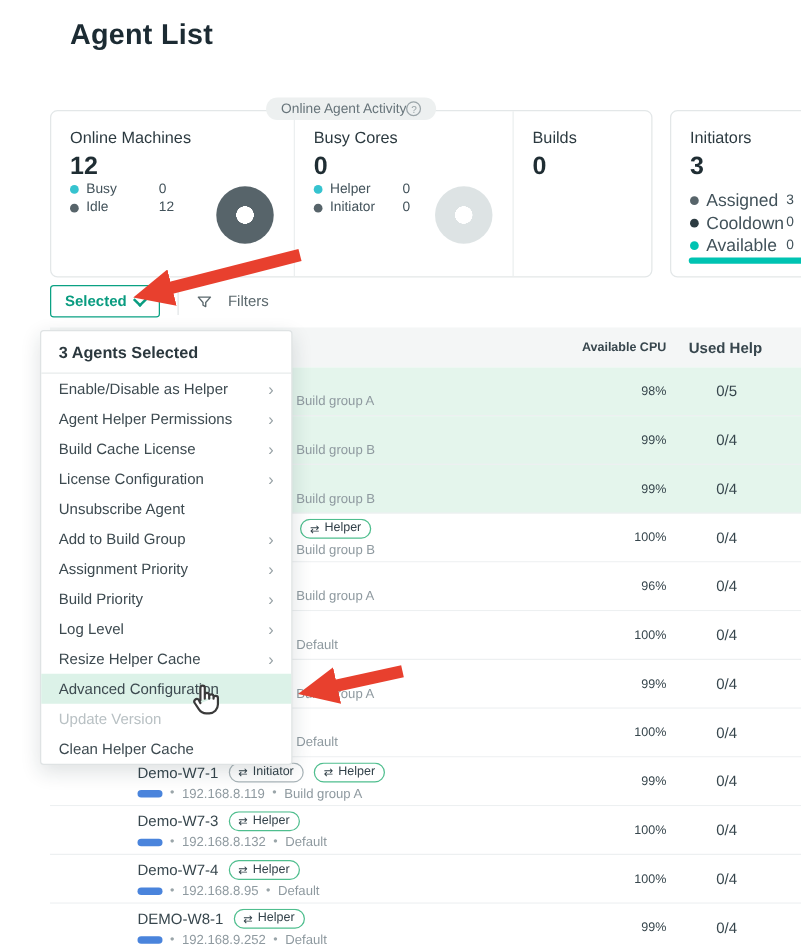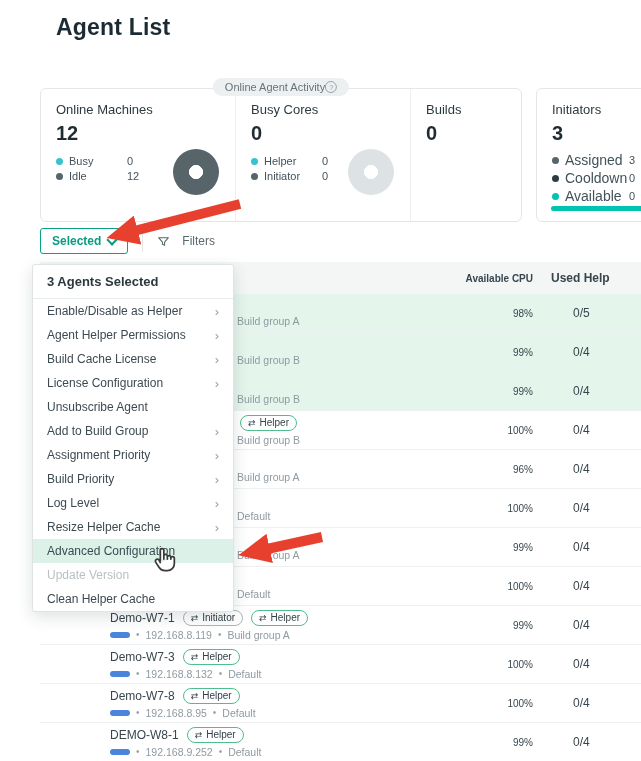--- a/index.html
+++ b/index.html
@@ -16,21 +16,21 @@
   .card2{left:536px;top:88px;width:130px;height:134px;padding:13px 15px;}
   .activity-pill{position:absolute;left:50%;top:-11px;transform:translateX(-50%);background:#edf0f0;border-radius:12px;
     padding:3px 12px;font-size:11px;color:#67747a;display:flex;align-items:flex-end;gap:0;white-space:nowrap;}
   .info-dot{width:12px;height:12px;border:1px solid #9aa4a8;border-radius:50%;font-size:8px;line-height:12px;text-align:center;color:#9aa4a8;box-sizing:border-box;}
   .sec{position:relative;padding:13px 15px;box-sizing:border-box;}
   .sec1{width:195px;border-right:1px solid #eceff0;}
   .sec2{width:175px;border-right:1px solid #eceff0;}
   .sec3{flex:1;}
   .sec-title{font-size:13px;color:#2c3a40;font-weight:500;}
   .sec-value{font-size:20px;font-weight:700;color:#1f2d33;margin-top:5px;}
-  .legend{margin-top:10px;display:flex;flex-direction:column;gap:3px;}
+  .legend{display:flex;flex-direction:column;gap:3px;}
   .legend-row{display:flex;align-items:center;gap:6px;}
   .ldot{width:7px;height:7px;border-radius:50%;flex:0 0 auto;}
   .llabel{width:52px;font-size:11px;color:#42525a;}
   .card2 .llabel{width:58px;font-size:14px;}
   .card2 .legend{margin-top:7px;gap:2px;}
   .lvalue{font-size:11px;color:#42525a;}
   .donut{position:absolute;right:16px;top:60px;width:46px;height:46px;border-radius:50%;
     background:radial-gradient(closest-side,#fff 0 30%,var(--c) 31% 100%);}
   .init-bar{position:absolute;left:14px;right:14px;bottom:10px;height:5px;border-radius:3px;background:var(--c);}
 
@@ -357,21 +357,21 @@
             <span class="sep">•</span>
             <span class="group">Default</span>
           </div>
         </div>
         <div class="cell-cpu">100%</div>
         <div class="cell-used"><span>0/4</span></div>
       </div>
       <div class="row">
         <div class="cell-name">
           <div class="line1">
-            <span class="agent-name">Demo-W7-8</span>
+            <span class="agent-name">Demo-W7-4</span>
             <span class="badge badge-helper">
               <span class="badge-ic">⇄</span>
               <span>Helper</span>
             </span>
 
           </div>
           <div class="line2">
             <span class="minibar"></span>
             <span class="sep">•</span>
             <span class="ip">192.168.8.95</span>

